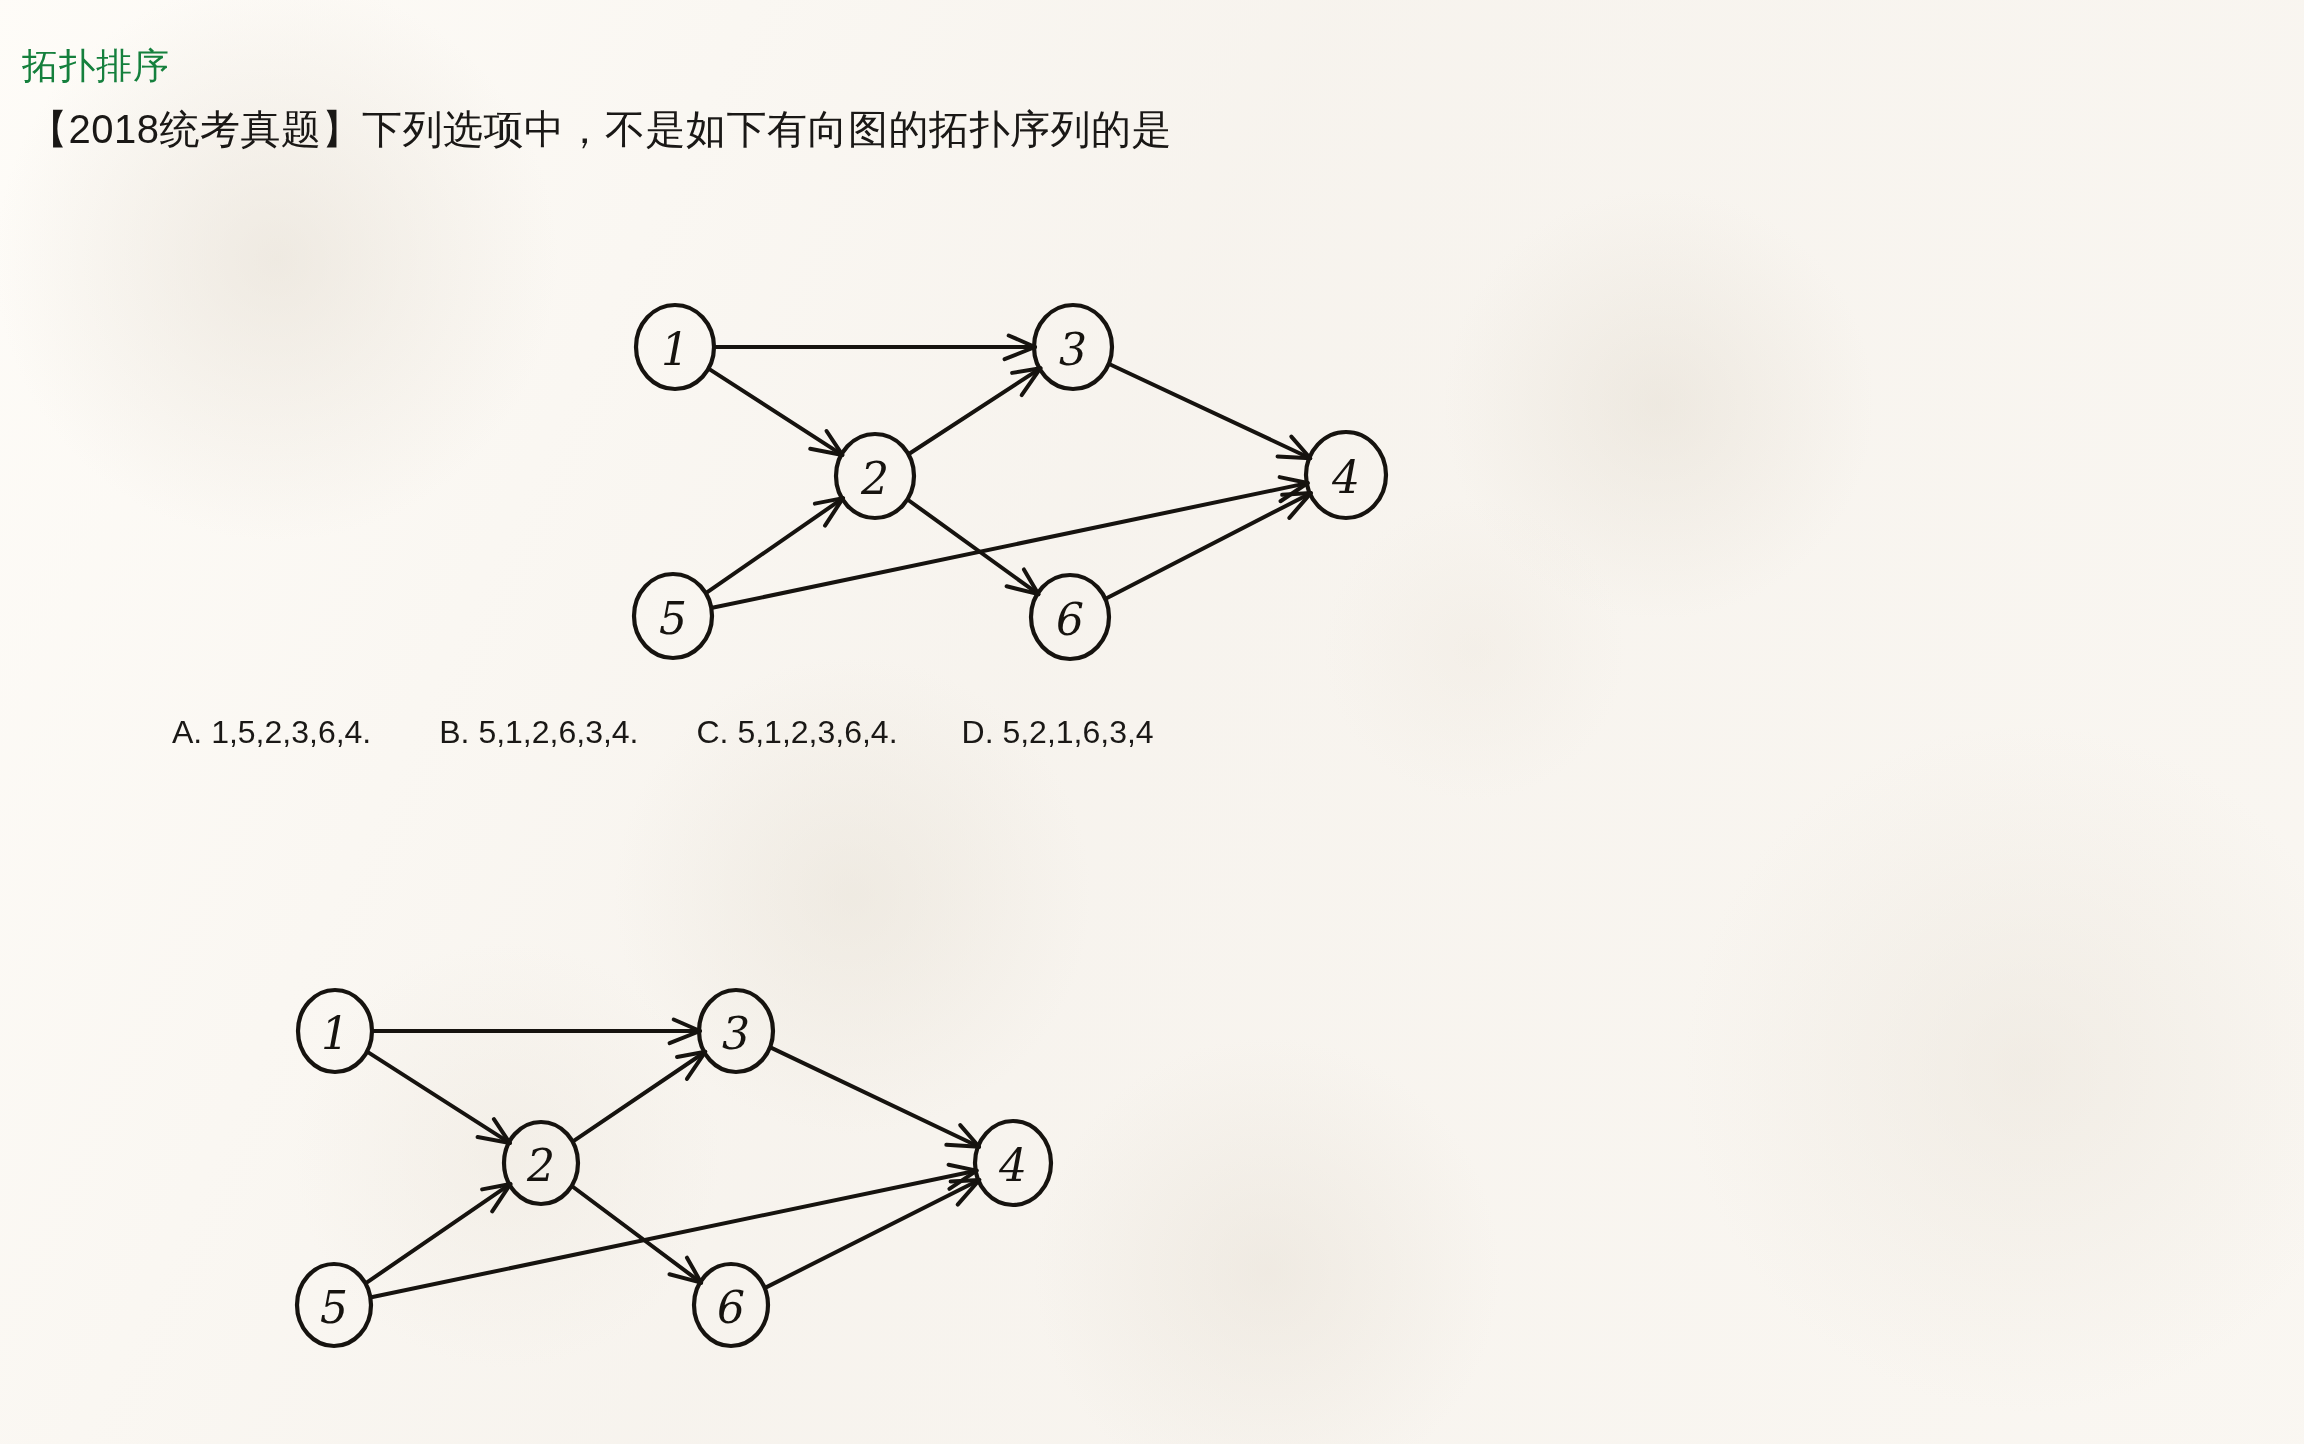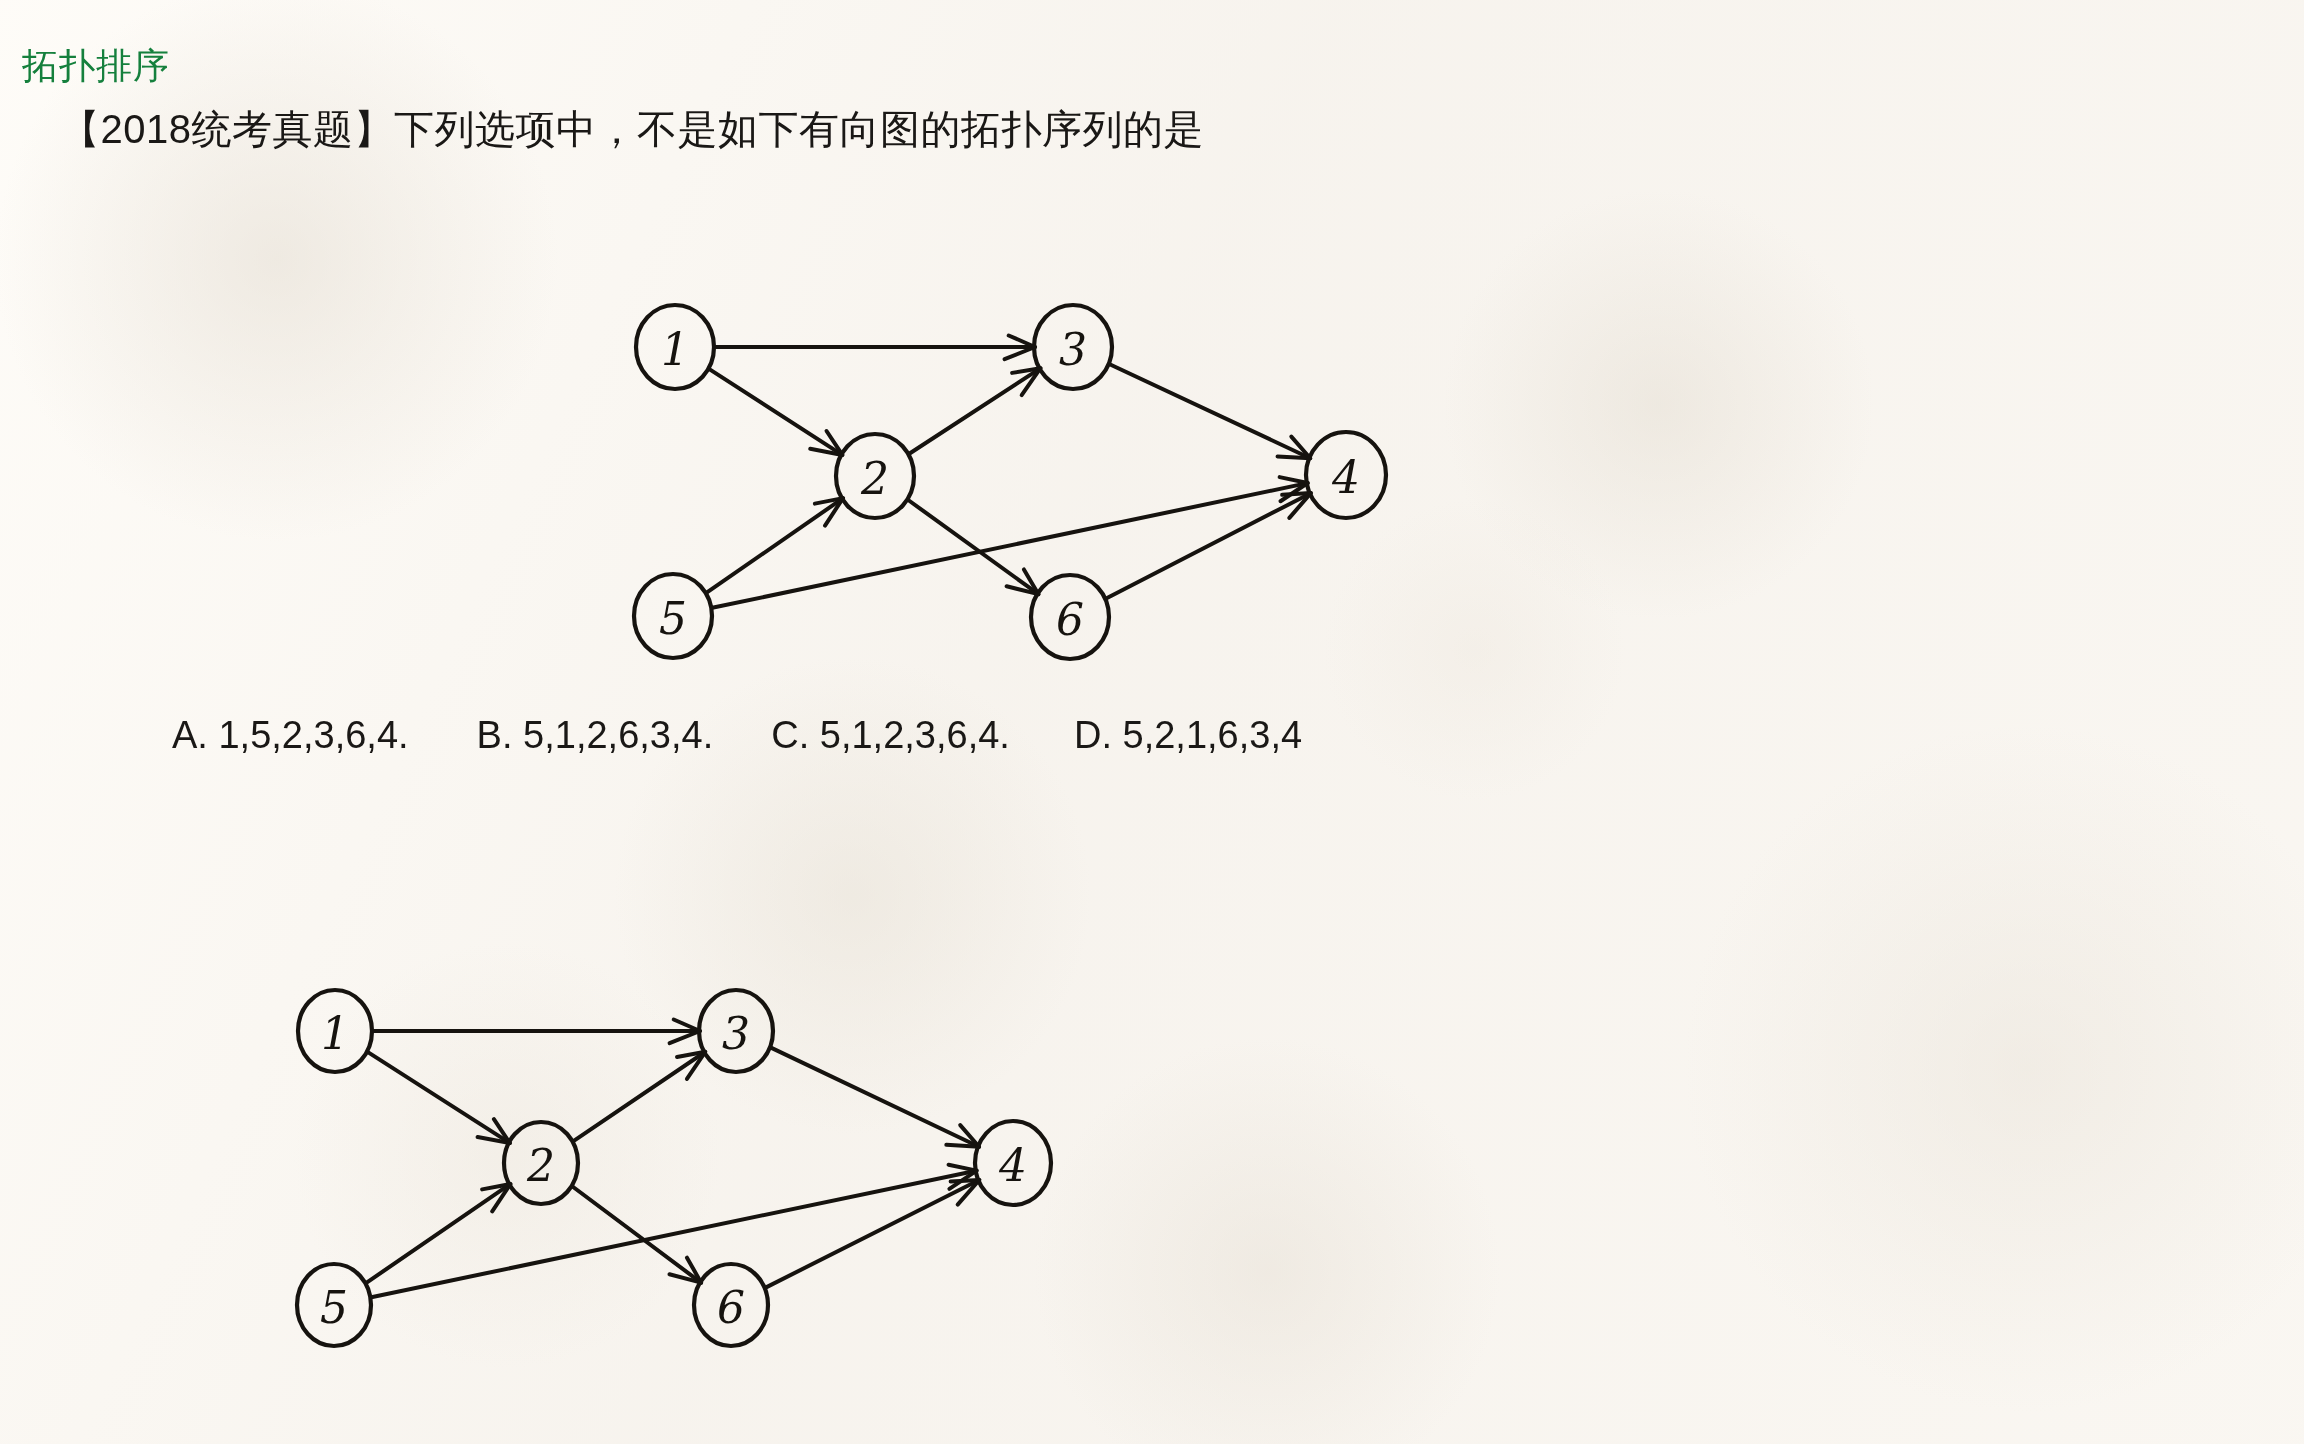--- a/index.html
+++ b/index.html
@@ -42,26 +42,25 @@
     letter-spacing: 1px;
     white-space: nowrap;
   }
   #question {
     left: 28px;
     top: 102px;
     font-size: 40px;
     color: #1a1816;
     letter-spacing: 0.5px;
     white-space: nowrap;
-    margin-left: 32px;
   }
   #options {
     left: 172px;
     top: 714px;
-    font-size: 38px;
+    font-size: 32px;
     color: #1a1816;
     white-space: nowrap;
     display: flex;
     align-items: baseline;
   }
   .option { display: inline-block; }
   .opt-a { margin-right: 68px; }
   .opt-b { margin-right: 58px; }
   .opt-c { margin-right: 32px; }
   .opt-d { margin-right: 0; margin-left: 32px; }

